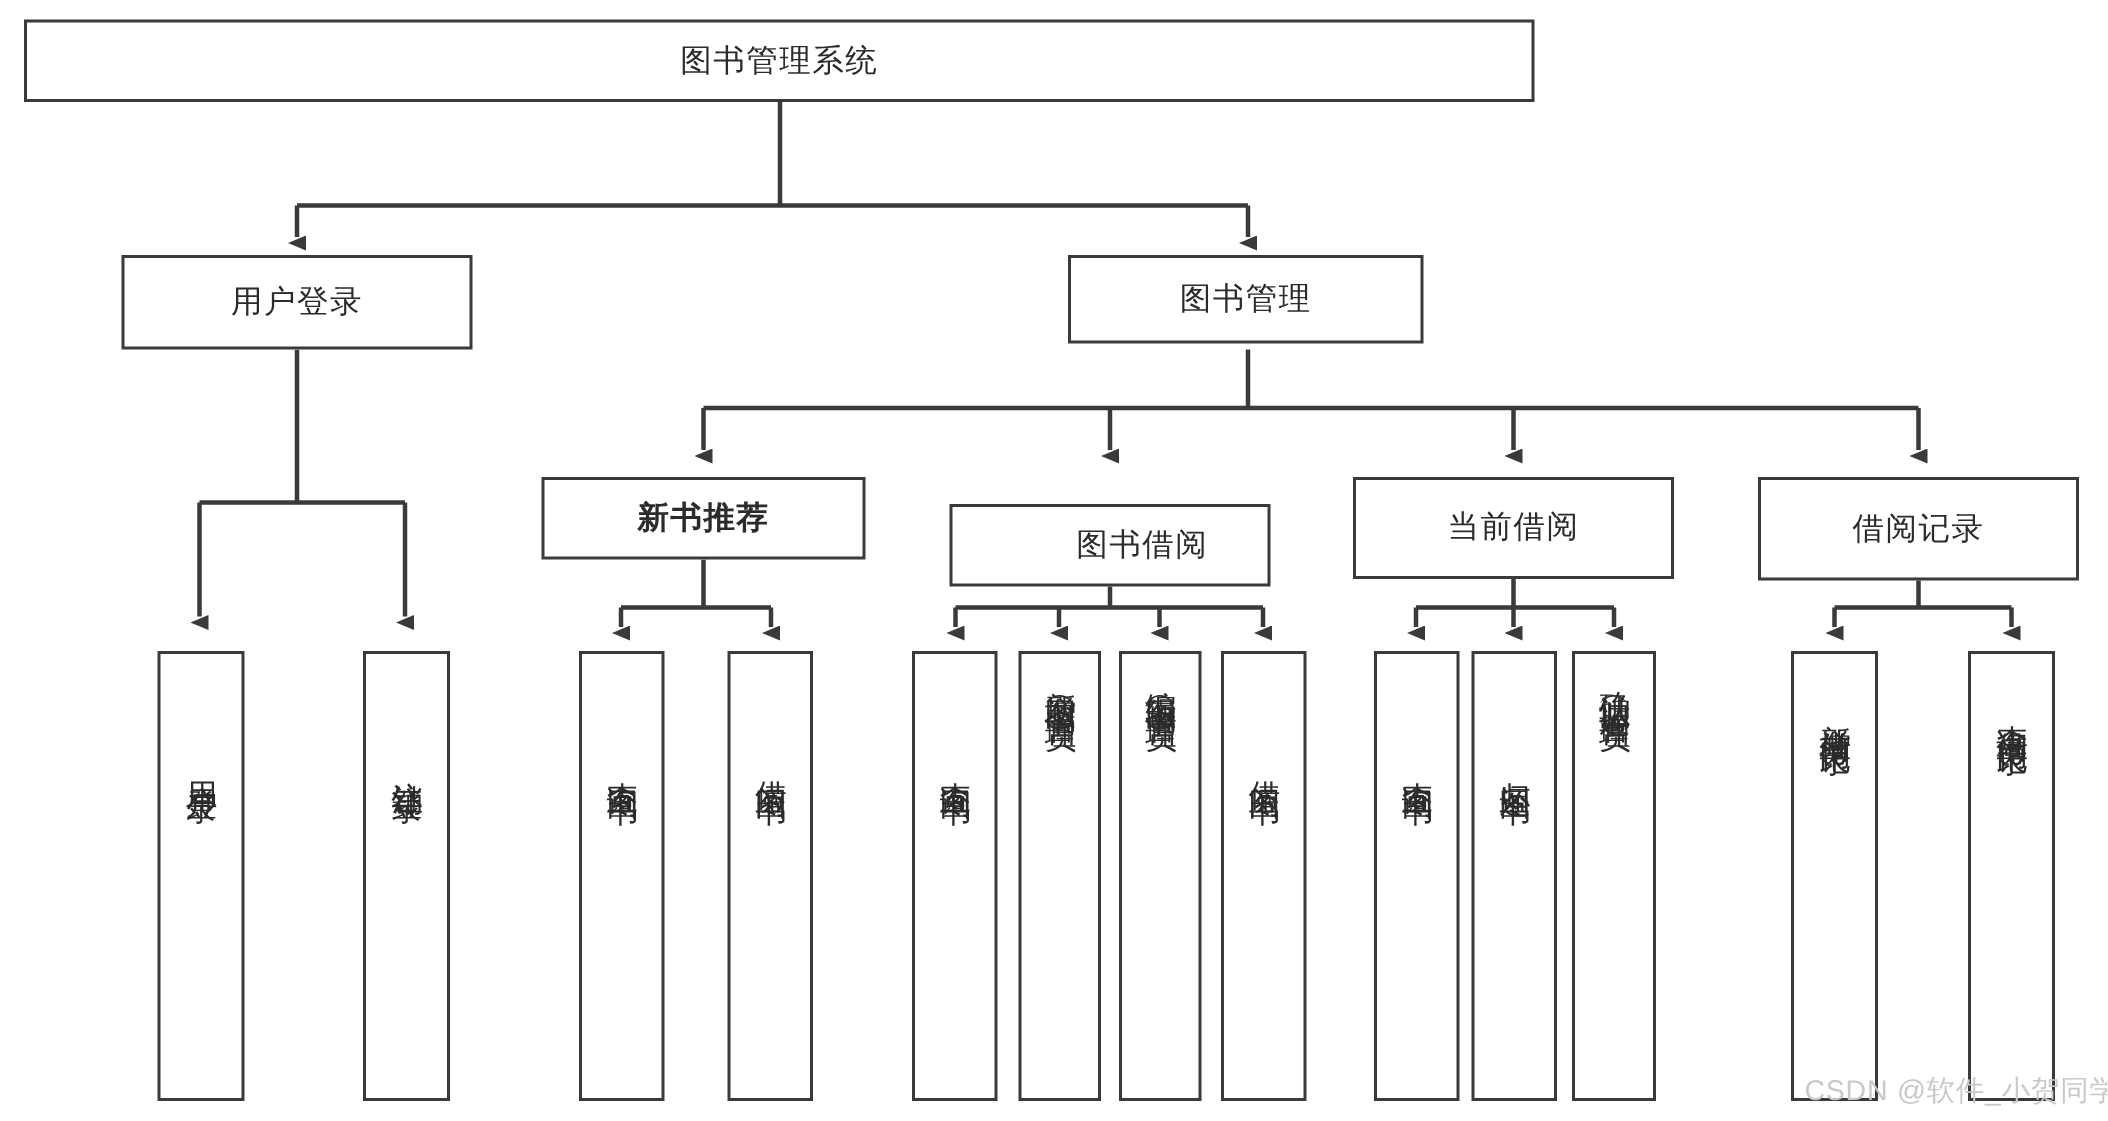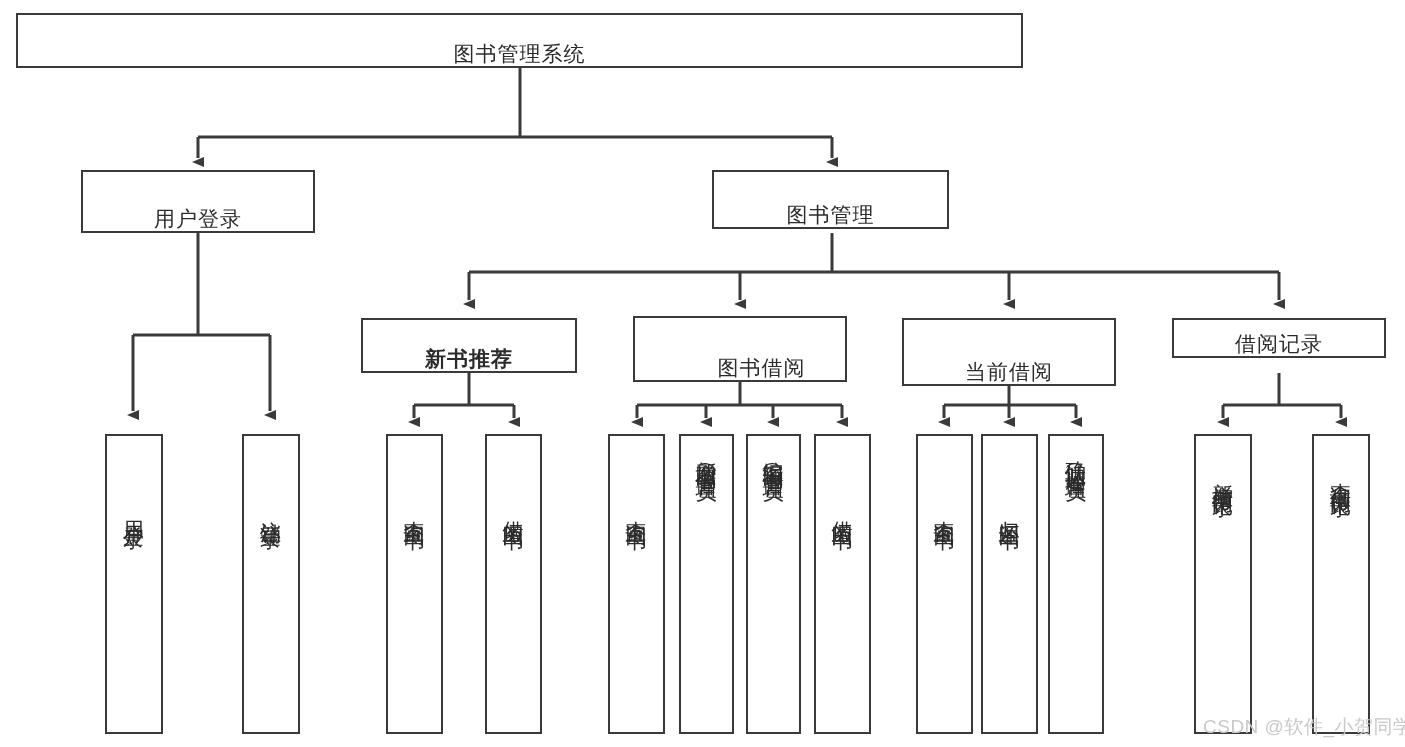--- a/index.html
+++ b/index.html
@@ -25,21 +25,21 @@
     width: 1405px;
     height: 747px;
     pointer-events: none;
   }
   .node {
     position: absolute;
     box-sizing: border-box;
     background: #ffffff;
     border: 2px solid #3a3a3a;
     display: flex;
-    align-items: flex-end;
+    align-items: center;
     justify-content: center;
     color: #2b2b2b;
     line-height: 1.12;
   }
   .node .lbl {
     display: block;
     text-align: center;
     white-space: pre-wrap;
   }
   .node.horiz .lbl {
@@ -133,27 +133,27 @@
   <div class="node horiz" style="left:81px; top:170px; width:234px; height:63px;">
     <span class="lbl">用户登录</span>
   </div>
   <div class="node horiz" style="left:712px; top:170px; width:237px; height:59px;">
     <span class="lbl">图书管理</span>
   </div>
 
   <div class="node horiz" style="left:361px; top:318px; width:216px; height:55px;font-weight:bold;">
     <span class="lbl">新书推荐</span>
   </div>
-  <div class="node horiz" style="left:633px; top:316px; width:214px; height:66px;padding-left:43px;">
+  <div class="node horiz" style="left:633px; top:336px; width:214px; height:55px;padding-left:43px;">
     <span class="lbl">图书借阅</span>
   </div>
   <div class="node horiz" style="left:902px; top:318px; width:214px; height:68px;">
     <span class="lbl">当前借阅</span>
   </div>
-  <div class="node horiz" style="left:1172px; top:318px; width:214px; height:40px;">
+  <div class="node horiz" style="left:1172px; top:318px; width:214px; height:69px;">
     <span class="lbl">借阅记录</span>
   </div>
 
   <div class="node vert mid" style="left:105px; top:434px; width:58px; height:300px; padding-top:68px;">
     <span class="lbl">用户登录</span>
   </div>
   <div class="node vert mid" style="left:242px; top:434px; width:58px; height:300px; padding-top:68px;">
     <span class="lbl">注销登录</span>
   </div>
 

